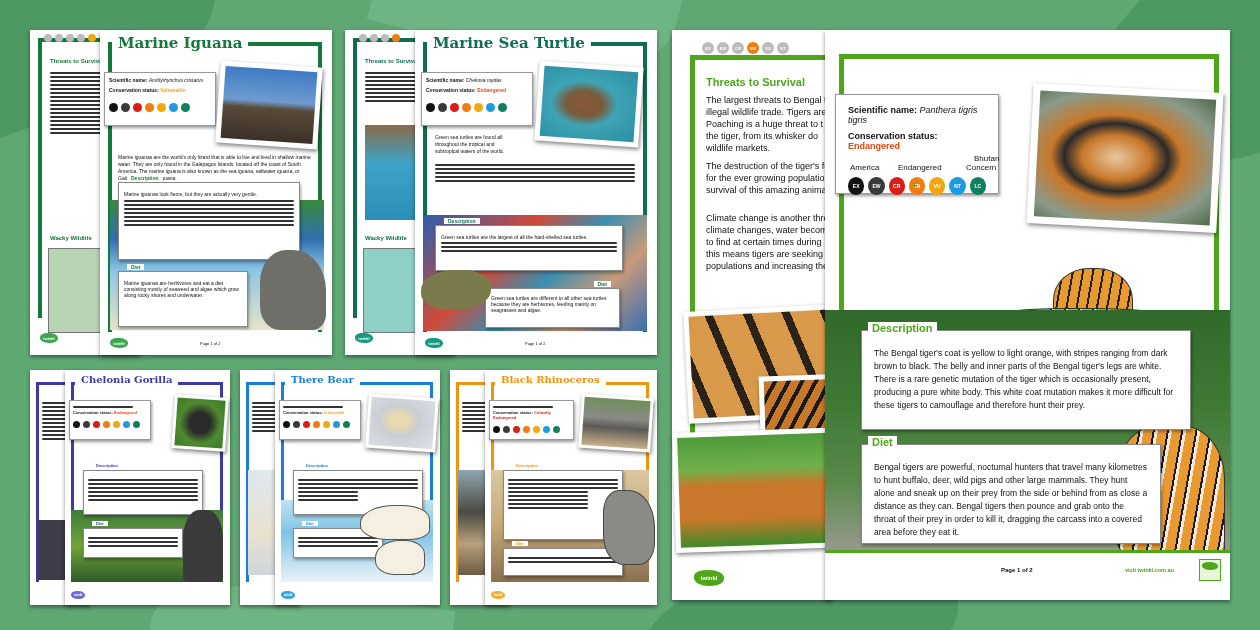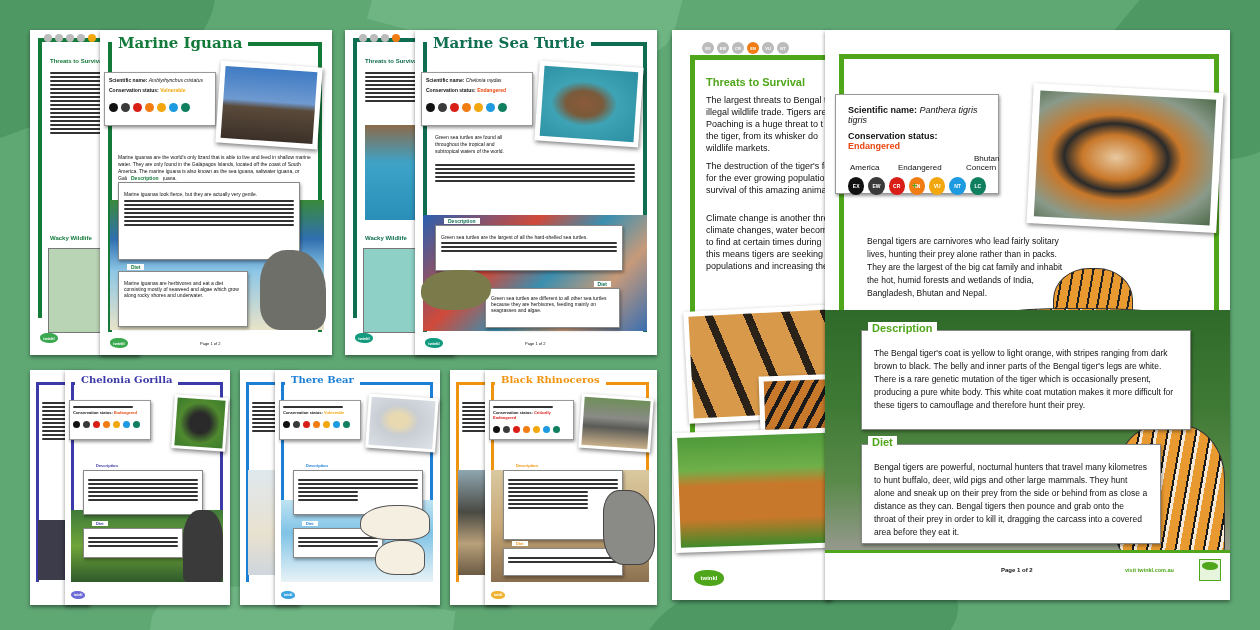--- a/index.html
+++ b/index.html
@@ -445,21 +445,20 @@
       <span class="dot" style="width:18px;height:18px;background:#1e9be0;font-size:5px">NT</span>
       <span class="dot" style="width:18px;height:18px;background:#0f7f5f;font-size:5px">LC</span>
     </div>
     <div style="position:absolute;left:76px;bottom:2px;color:#4fa61a;font-size:9px;font-weight:bold;">+</div>
   </div>
 
   <div class="photo" style="left:205px;top:58px;width:190px;height:140px;transform:rotate(3deg);padding:7px;">
     <div class="pic" style="background:radial-gradient(ellipse at 45% 50%,#e8c8a0 0%,#c8782a 25%,#2a2a2a 38%,#c8782a 48%,#8a9a8a 75%,#4f6a4a 100%);"></div>
   </div>
 
-  <div class="txt" style="left:42px;top:205px;width:200px;font-size:8.5px;line-height:13px;">Bengal tigers are carnivores who lead fairly solitary lives, hunting their prey alone rather than in packs. They are the largest of the big cat family and inhabit the hot, humid forests and wetlands of India, Bangladesh, Bhutan and Nepal.</div>
 
   <div style="position:absolute;left:148px;top:238px;width:230px;height:75px;">
     <div style="position:absolute;left:80px;top:0;width:80px;height:70px;border-radius:45% 45% 30% 30%;background:repeating-linear-gradient(100deg,#e8992f 0 8px,#222 8px 10px);border:1px solid #333;"></div>
     <div style="position:absolute;left:0;top:40px;width:230px;height:35px;border-radius:40% 50% 20% 30%;background:repeating-linear-gradient(80deg,#e8992f 0 10px,#222 10px 12px,#f4e8d8 12px 14px);border:1px solid #333;"></div>
   </div>
 
   <div class="scene" style="left:0;top:280px;width:405px;height:245px;background:linear-gradient(180deg,#2f6a2a 0%,#3f7a35 40%,#5a8a4a 70%,#9a9a92 100%);"></div>
   <div style="position:absolute;left:290px;top:395px;width:110px;height:135px;border-radius:40% 40% 10% 20%;background:repeating-linear-gradient(100deg,#e8992f 0 9px,#1a1a1a 9px 11px,#f4e8d8 11px 14px);border:1px solid #333;"></div>
 
   <div class="panel" style="left:36px;top:300px;width:330px;height:100px;padding:16px 12px 10px 12px;font-size:8.5px;line-height:13px;">

